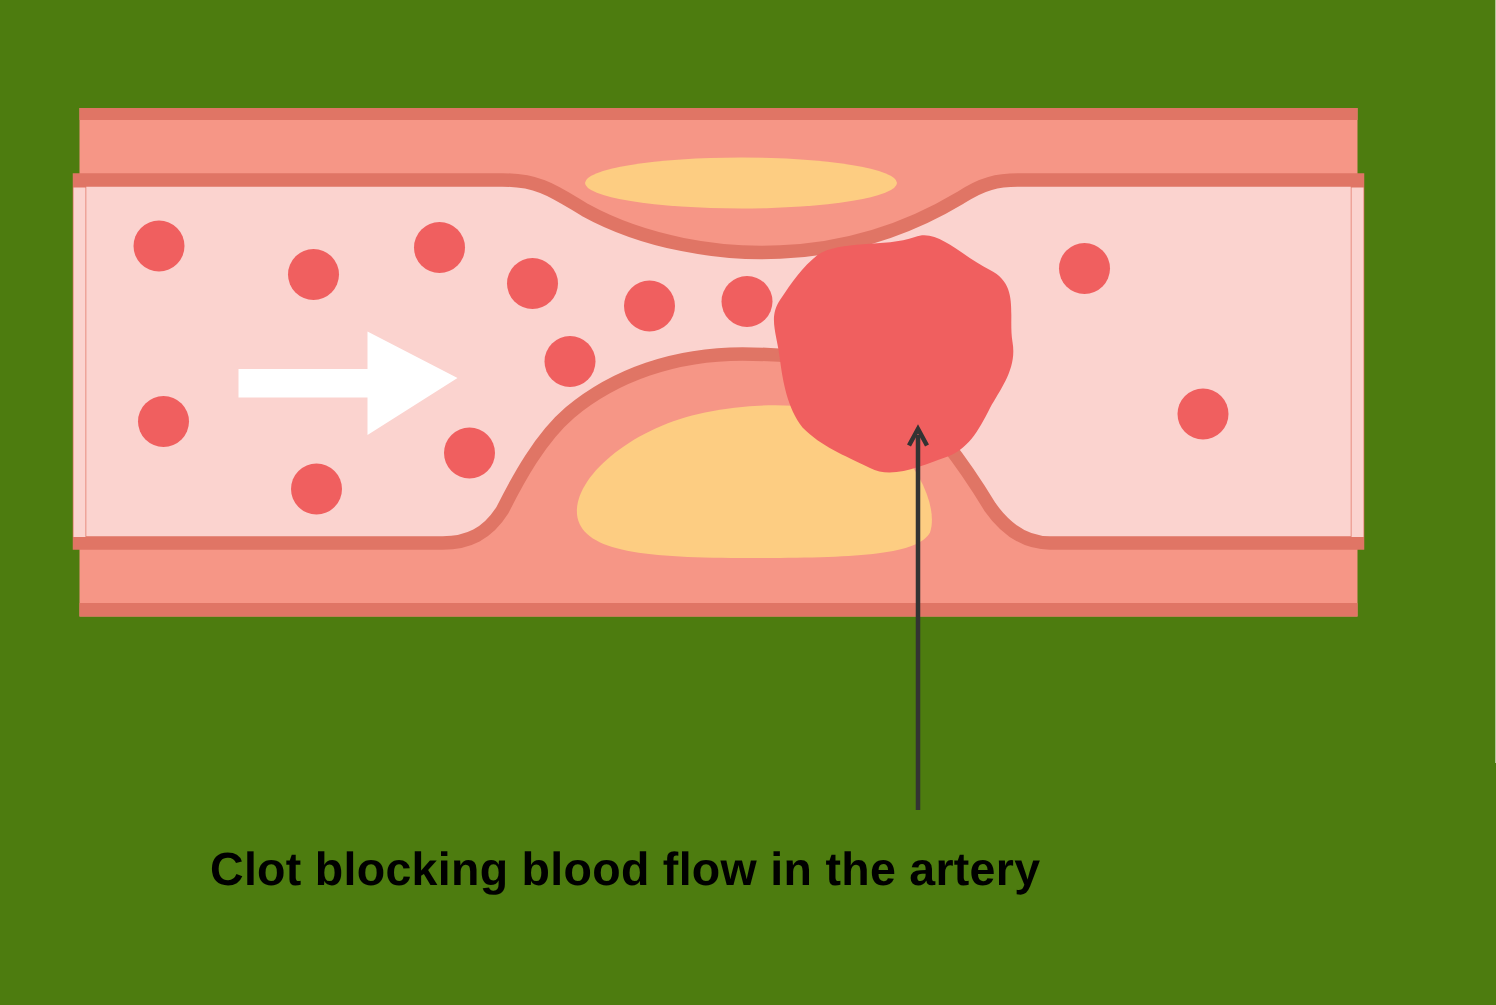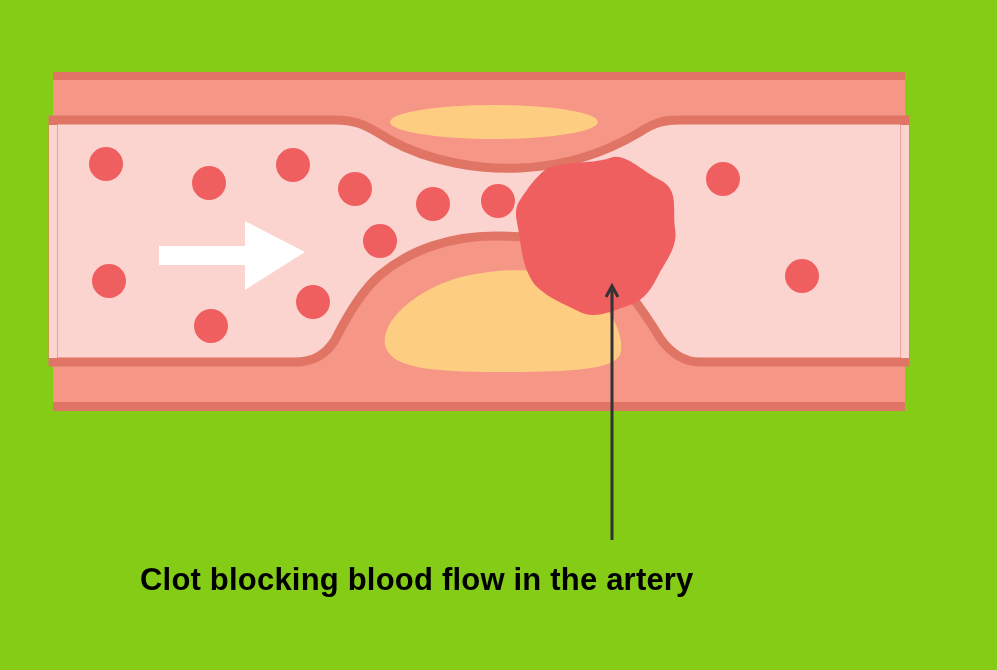--- a/index.html
+++ b/index.html
@@ -1,16 +1,16 @@
 <!DOCTYPE html>
 <html><head>
 <meta charset="utf-8">
 <style>
   html,body{margin:0;padding:0;background:#ffffff;}
-  #stage{position:relative;width:997px;height:670px;overflow:hidden;background:#84cc16;}
+  #stage{position:relative;width:997px;height:670px;overflow:hidden;background:#4d7c0f;}
   svg{position:absolute;left:0;top:0;}
   .caption{position:absolute;left:140px;top:562px;font-family:"Liberation Sans",sans-serif;font-weight:bold;font-size:31px;color:#000;letter-spacing:0.2px;white-space:nowrap;}
 </style>
 </head>
 <body>
 
 <div id="stage">
   <svg width="997" height="670" viewBox="0 0 997 670">
 
     <g>

